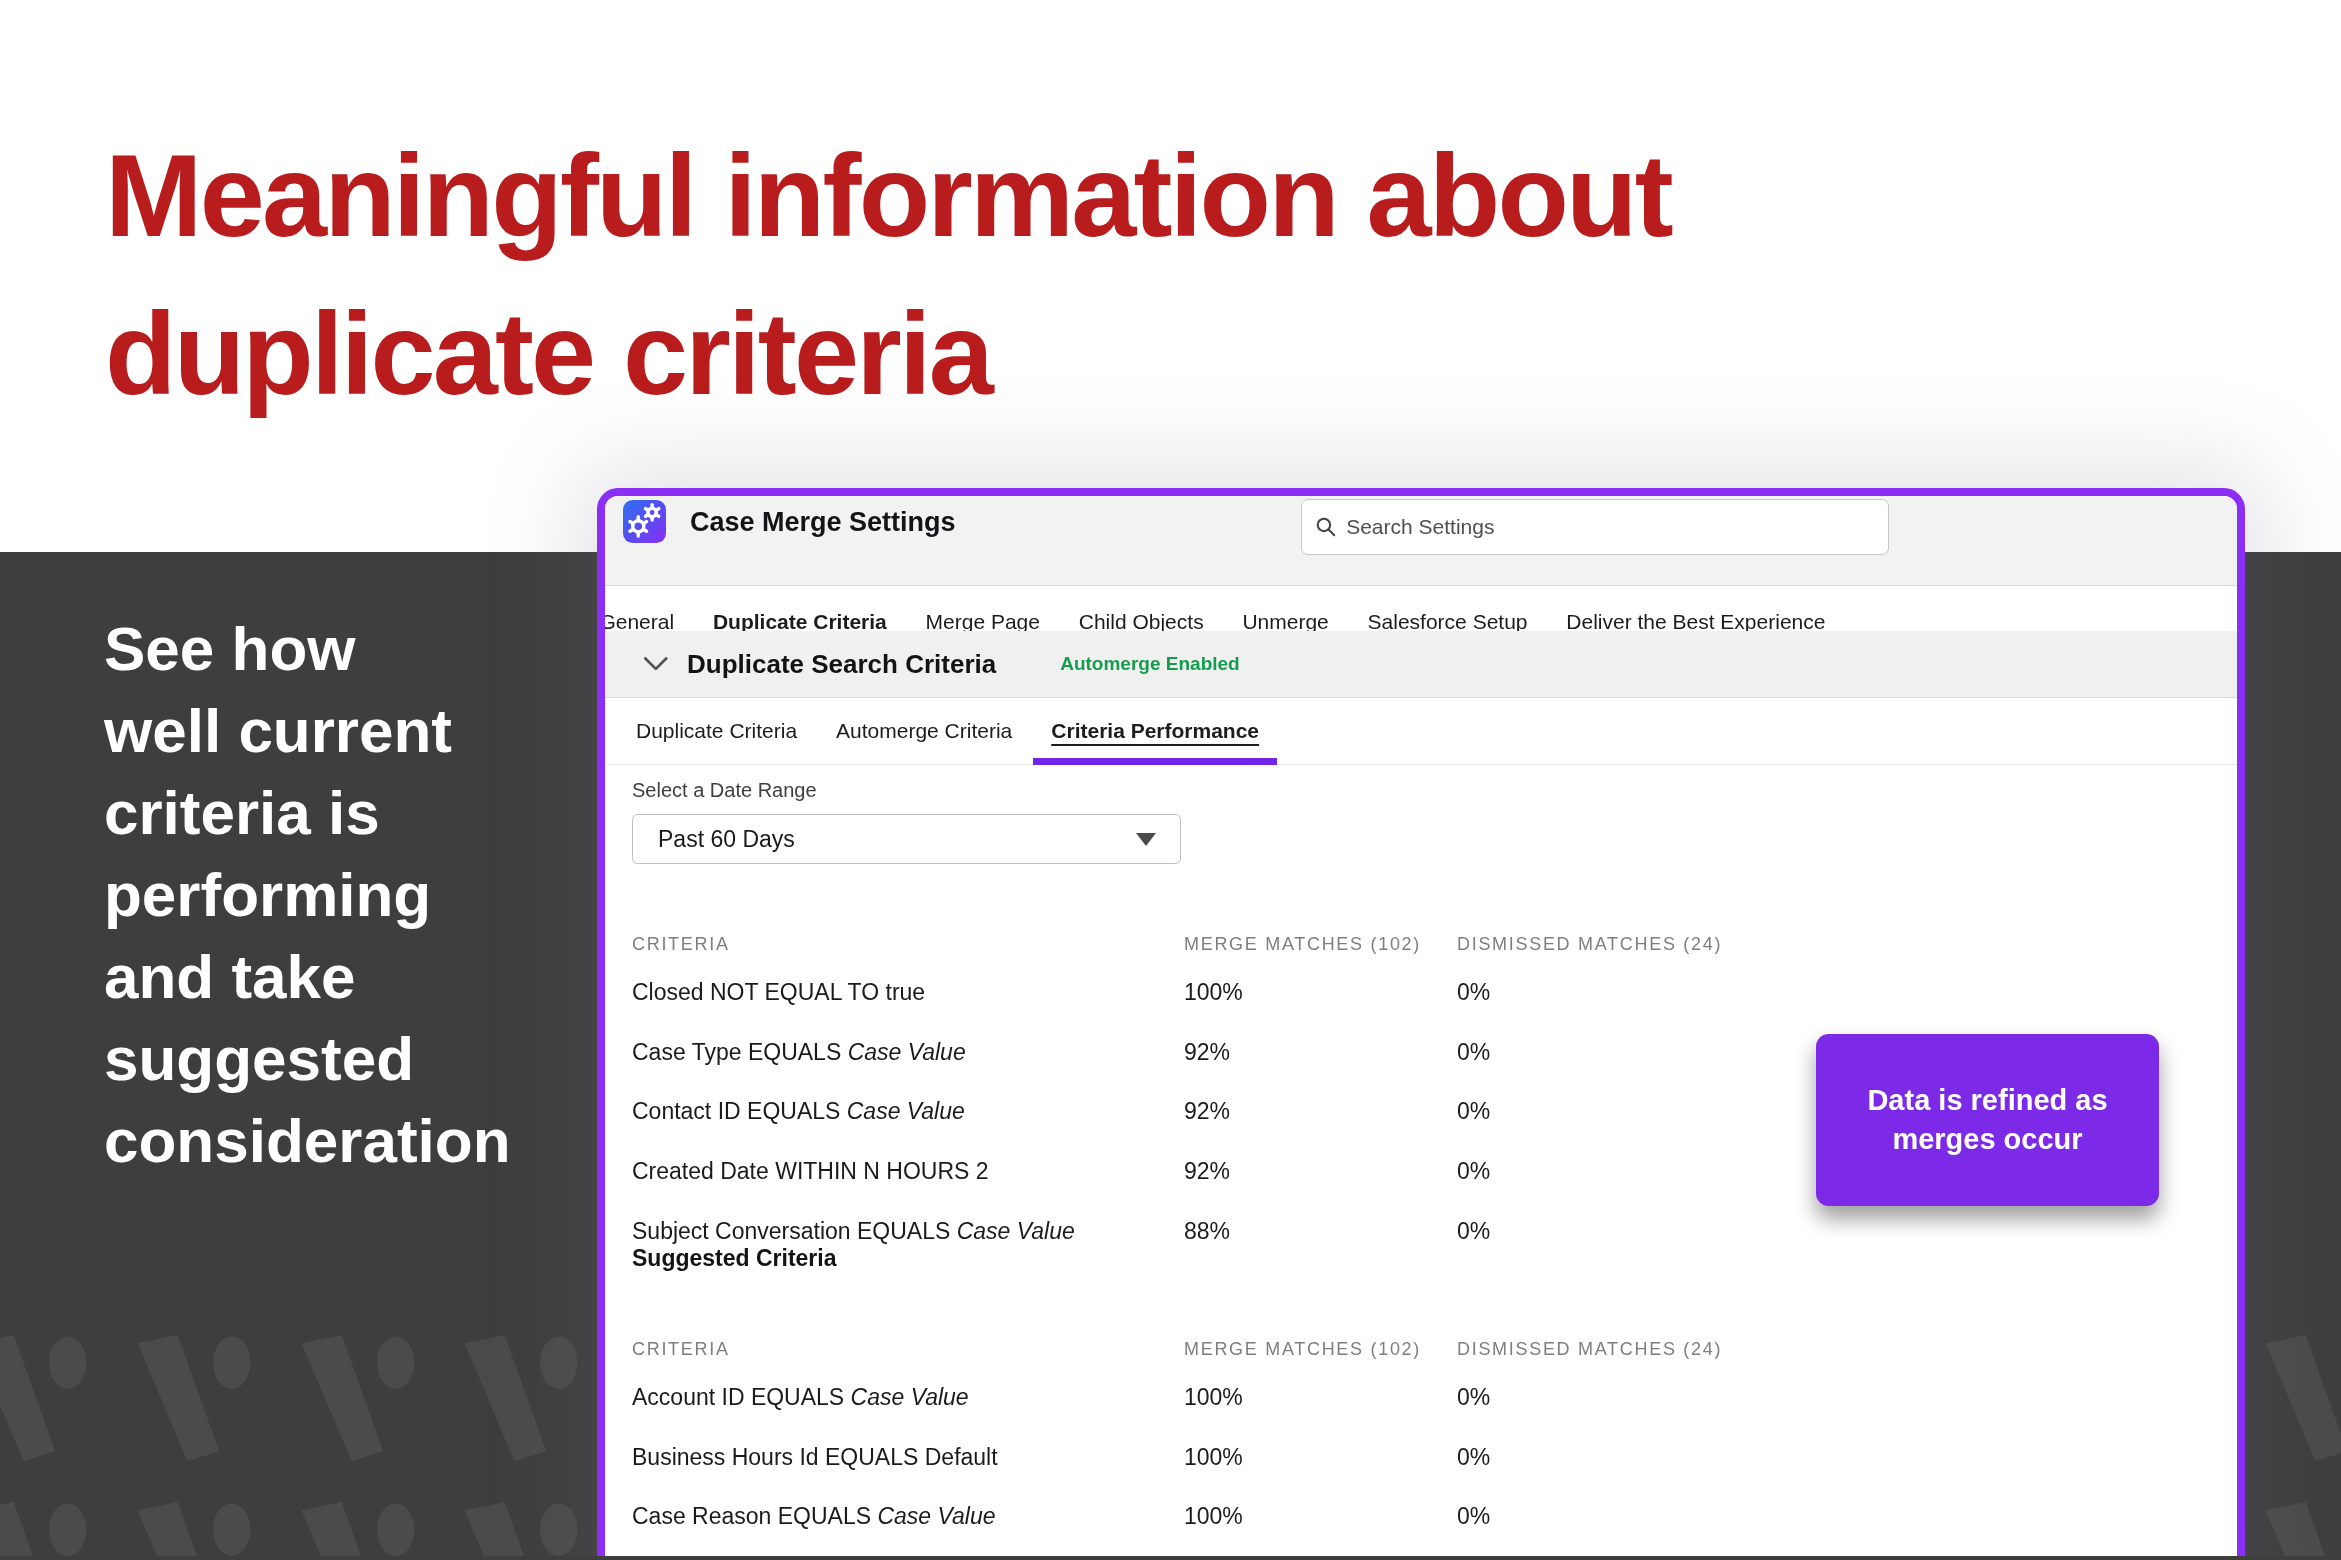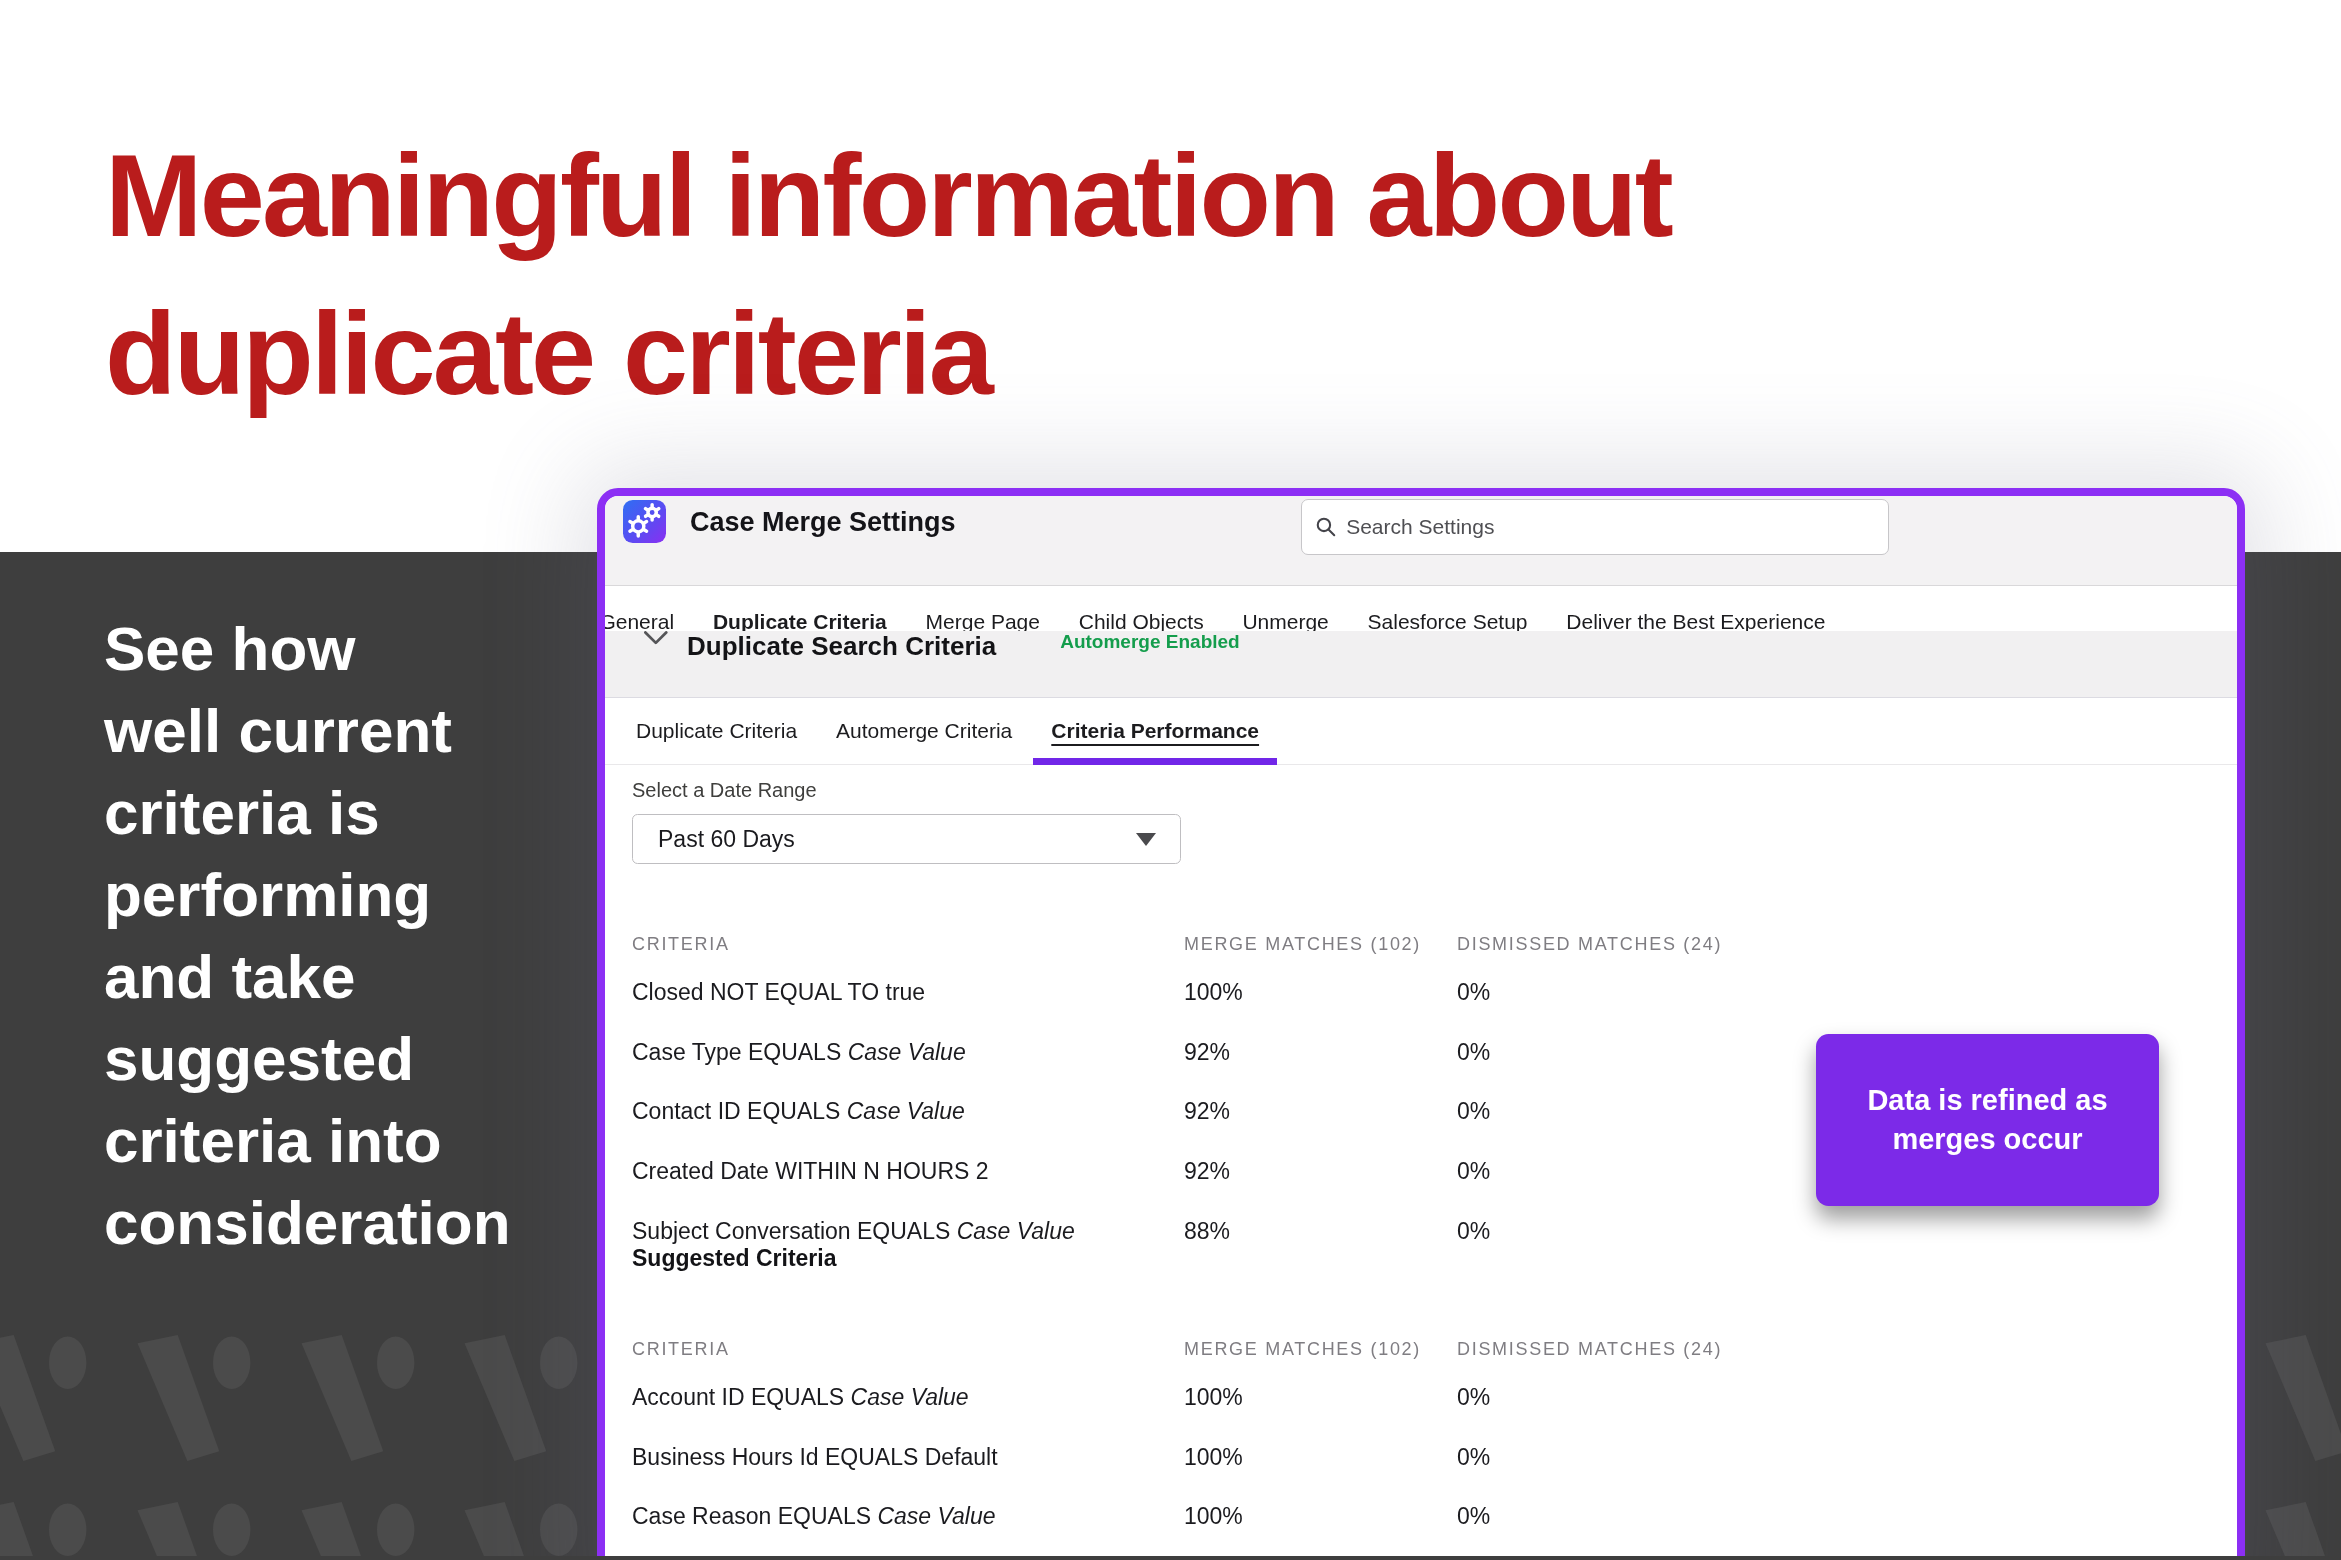--- a/index.html
+++ b/index.html
@@ -41,21 +41,21 @@
   .search-box input::placeholder { color:#4f4f53; opacity:1; }
 
   .tab-bar { position:absolute; left:0; top:108px; width:1632px; height:42px; display:flex; gap:36px;
     margin-left:-7px; border-bottom:1.4px solid #ececee; }
   .tab { font-size:21px; color:#1c1c1f; padding:5.5px 1.4px 0 1.4px; white-space:nowrap; position:relative; cursor:default; }
   .tab.active { font-weight:700; }
   .tab.active::after { content:""; position:absolute; left:-9.7px; right:-9.7px; bottom:5.5px; height:6.2px;
     background:#7126e8; border-radius:1.4px; }
 
   .section-band { position:absolute; left:0; top:135px; width:1632px; height:67px; background:#f1f0f1;
-    border-bottom:0.7px solid #dcdbe2; display:flex; }
+    border-bottom:0.7px solid #dcdbe2; display:flex; align-items:center; }
   .chevron { margin-left:39px; }
   .section-title { margin-left:19.4px; font-size:26px; font-weight:700; color:#131316; }
   .section-status { margin-left:64px; font-size:19px; font-weight:700; color:#149d4c; }
 
   .subtab-bar { position:absolute; left:0; top:201px; width:1632px; height:68px; display:flex; gap:39px;
     padding-left:31px; align-items:center; border-bottom:1.4px solid #e9e8ea; }
   .subtab { font-size:21px; color:#1c1c1f; position:relative; white-space:nowrap; }
   .subtab.active { font-weight:700; text-decoration:underline; text-underline-offset:5.5px; }
   .subtab.active::after { content:""; position:absolute; left:-18px; right:-18px; bottom:-22px; height:6.2px;
     background:#7126e8; }
@@ -207,21 +207,20 @@
   <div>Meaningful information about</div>
   <div>duplicate criteria</div>
 </h1>
 <div class="slide-desc">
   <div>See how</div>
   <div>well current</div>
   <div>criteria is</div>
   <div>performing</div>
   <div>and take</div>
   <div>suggested</div>
-  <div>criteria into</div>
   <div>consideration</div>
 </div>
 
 <div class="window">
   <div class="win-content">
 
     <div class="app-header">
       <div class="app-icon">
         <svg width="43" height="43" viewBox="0 0 62 62">
           <g stroke="#ffffff" stroke-width="5" fill="none" stroke-linecap="round">

